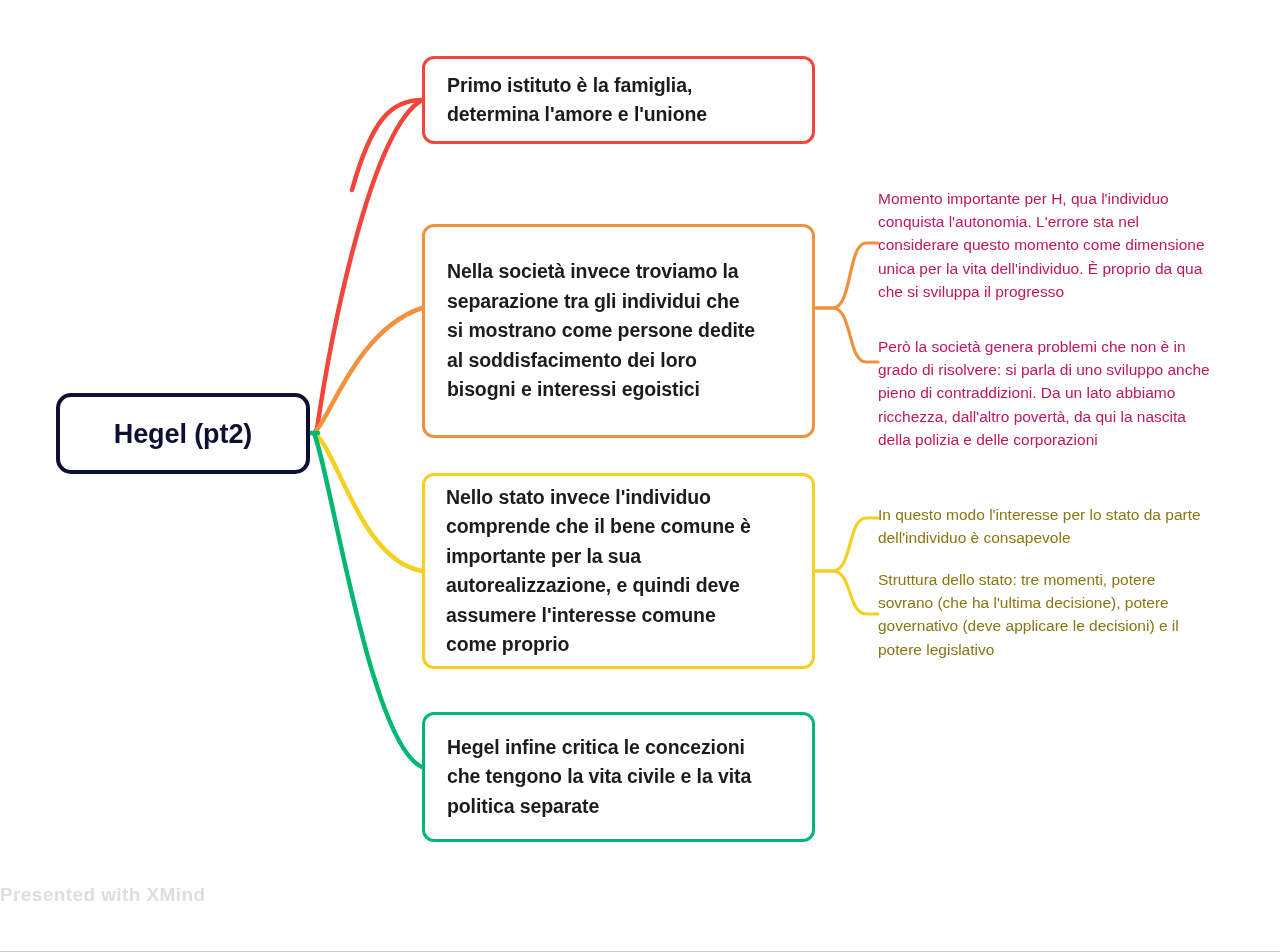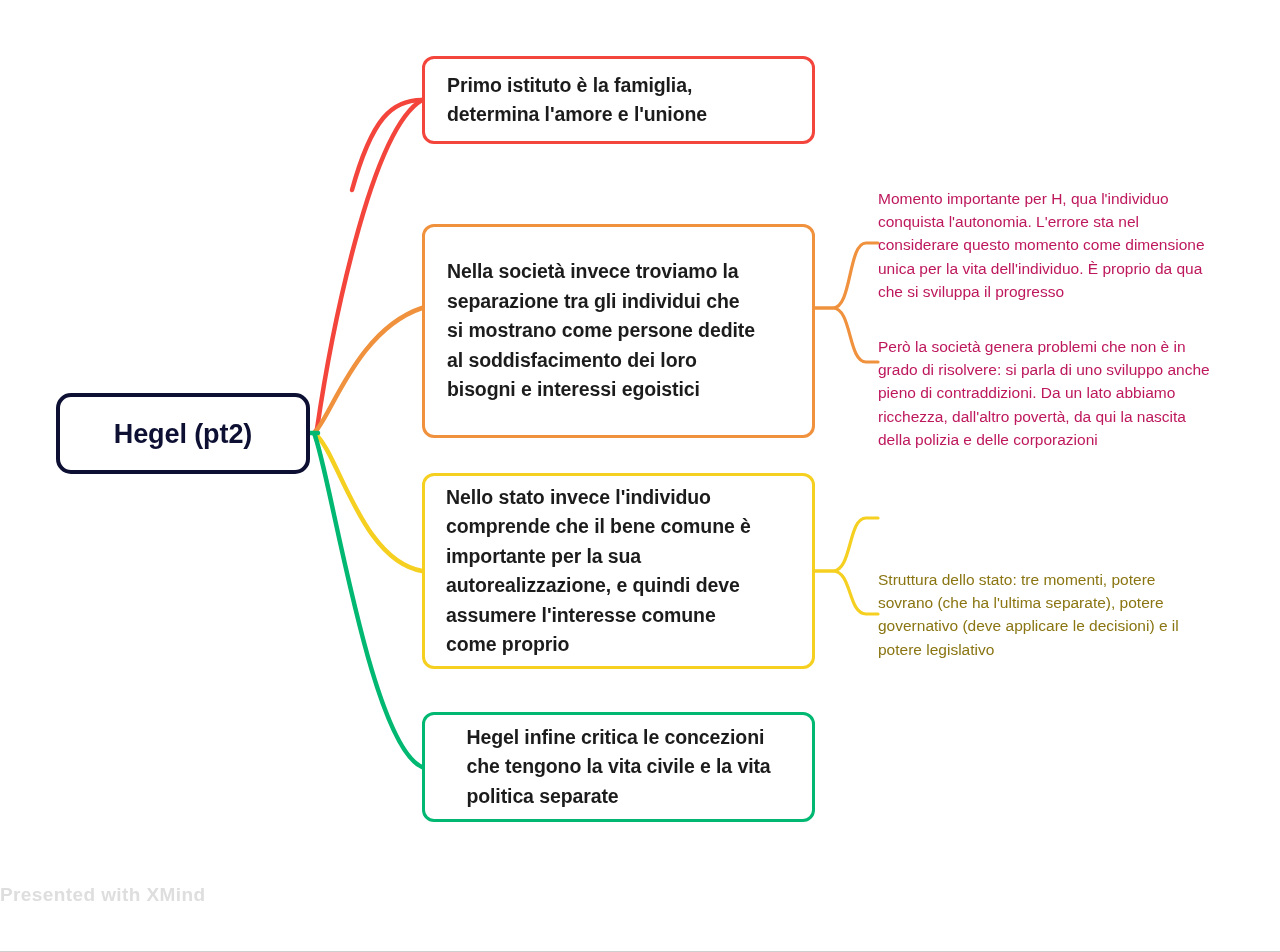--- a/index.html
+++ b/index.html
@@ -73,21 +73,21 @@
     border-radius: 12px;
     padding: 0 22px;
   }
   .branch-node .node-text {
     font-size: 19.5px;
     line-height: 29.5px;
   }
   #node-family    { top: 56px;  height: 88px;  border-color: #F4453C; }
   #node-societa   { top: 224px; height: 214px; border-color: #F0913D; }
   #node-stato     { top: 473px; height: 196px; border-color: #F5D020; padding-left: 21px; }
-  #node-critica   { top: 712px; height: 110px; border-color: #00B871; justify-content: center; }
+  #node-critica   { top: 712px; height: 130px; border-color: #00B871; }
 
   
   .annotation {
     position: absolute;
     left: 878px;
     width: 336px;
     font-size: 15.5px;
     line-height: 23.2px;
     font-weight: normal;
     white-space: pre-line;
@@ -167,18 +167,19 @@
   <div class="node branch-node" id="node-critica">
     <span class="node-text">Hegel infine critica le concezioni
 che tengono la vita civile e la vita
 politica separate</span>
   </div>
 
   <div class="annotation anno-orange" id="anno-societa-1">Momento importante per H, qua l'individuo conquista l'autonomia. L'errore sta nel considerare questo momento come dimensione unica per la vita dell'individuo. È proprio da qua che si sviluppa il progresso</div>
 
   <div class="annotation anno-orange" id="anno-societa-2">Però la società genera problemi che non è in grado di risolvere: si parla di uno sviluppo anche pieno di contraddizioni. Da un lato abbiamo ricchezza, dall'altro povertà, da qui la nascita della polizia e delle corporazioni</div>
 
+  <div class="annotation anno-yellow" id="anno-stato-1">In questo modo l'interesse per lo stato da parte dell'individuo è consapevole</div>
 
-  <div class="annotation anno-yellow" id="anno-stato-2">Struttura dello stato: tre momenti, potere sovrano (che ha l'ultima separate), potere governativo (deve applicare le decisioni) e il potere legislativo</div>
+  <div class="annotation anno-yellow" id="anno-stato-2">Struttura dello stato: tre momenti, potere sovrano (che ha l'ultima decisione), potere governativo (deve applicare le decisioni) e il potere legislativo</div>
 
   <div id="watermark">Presented with XMind</div>
 
 </div>
 
 </body></html>

